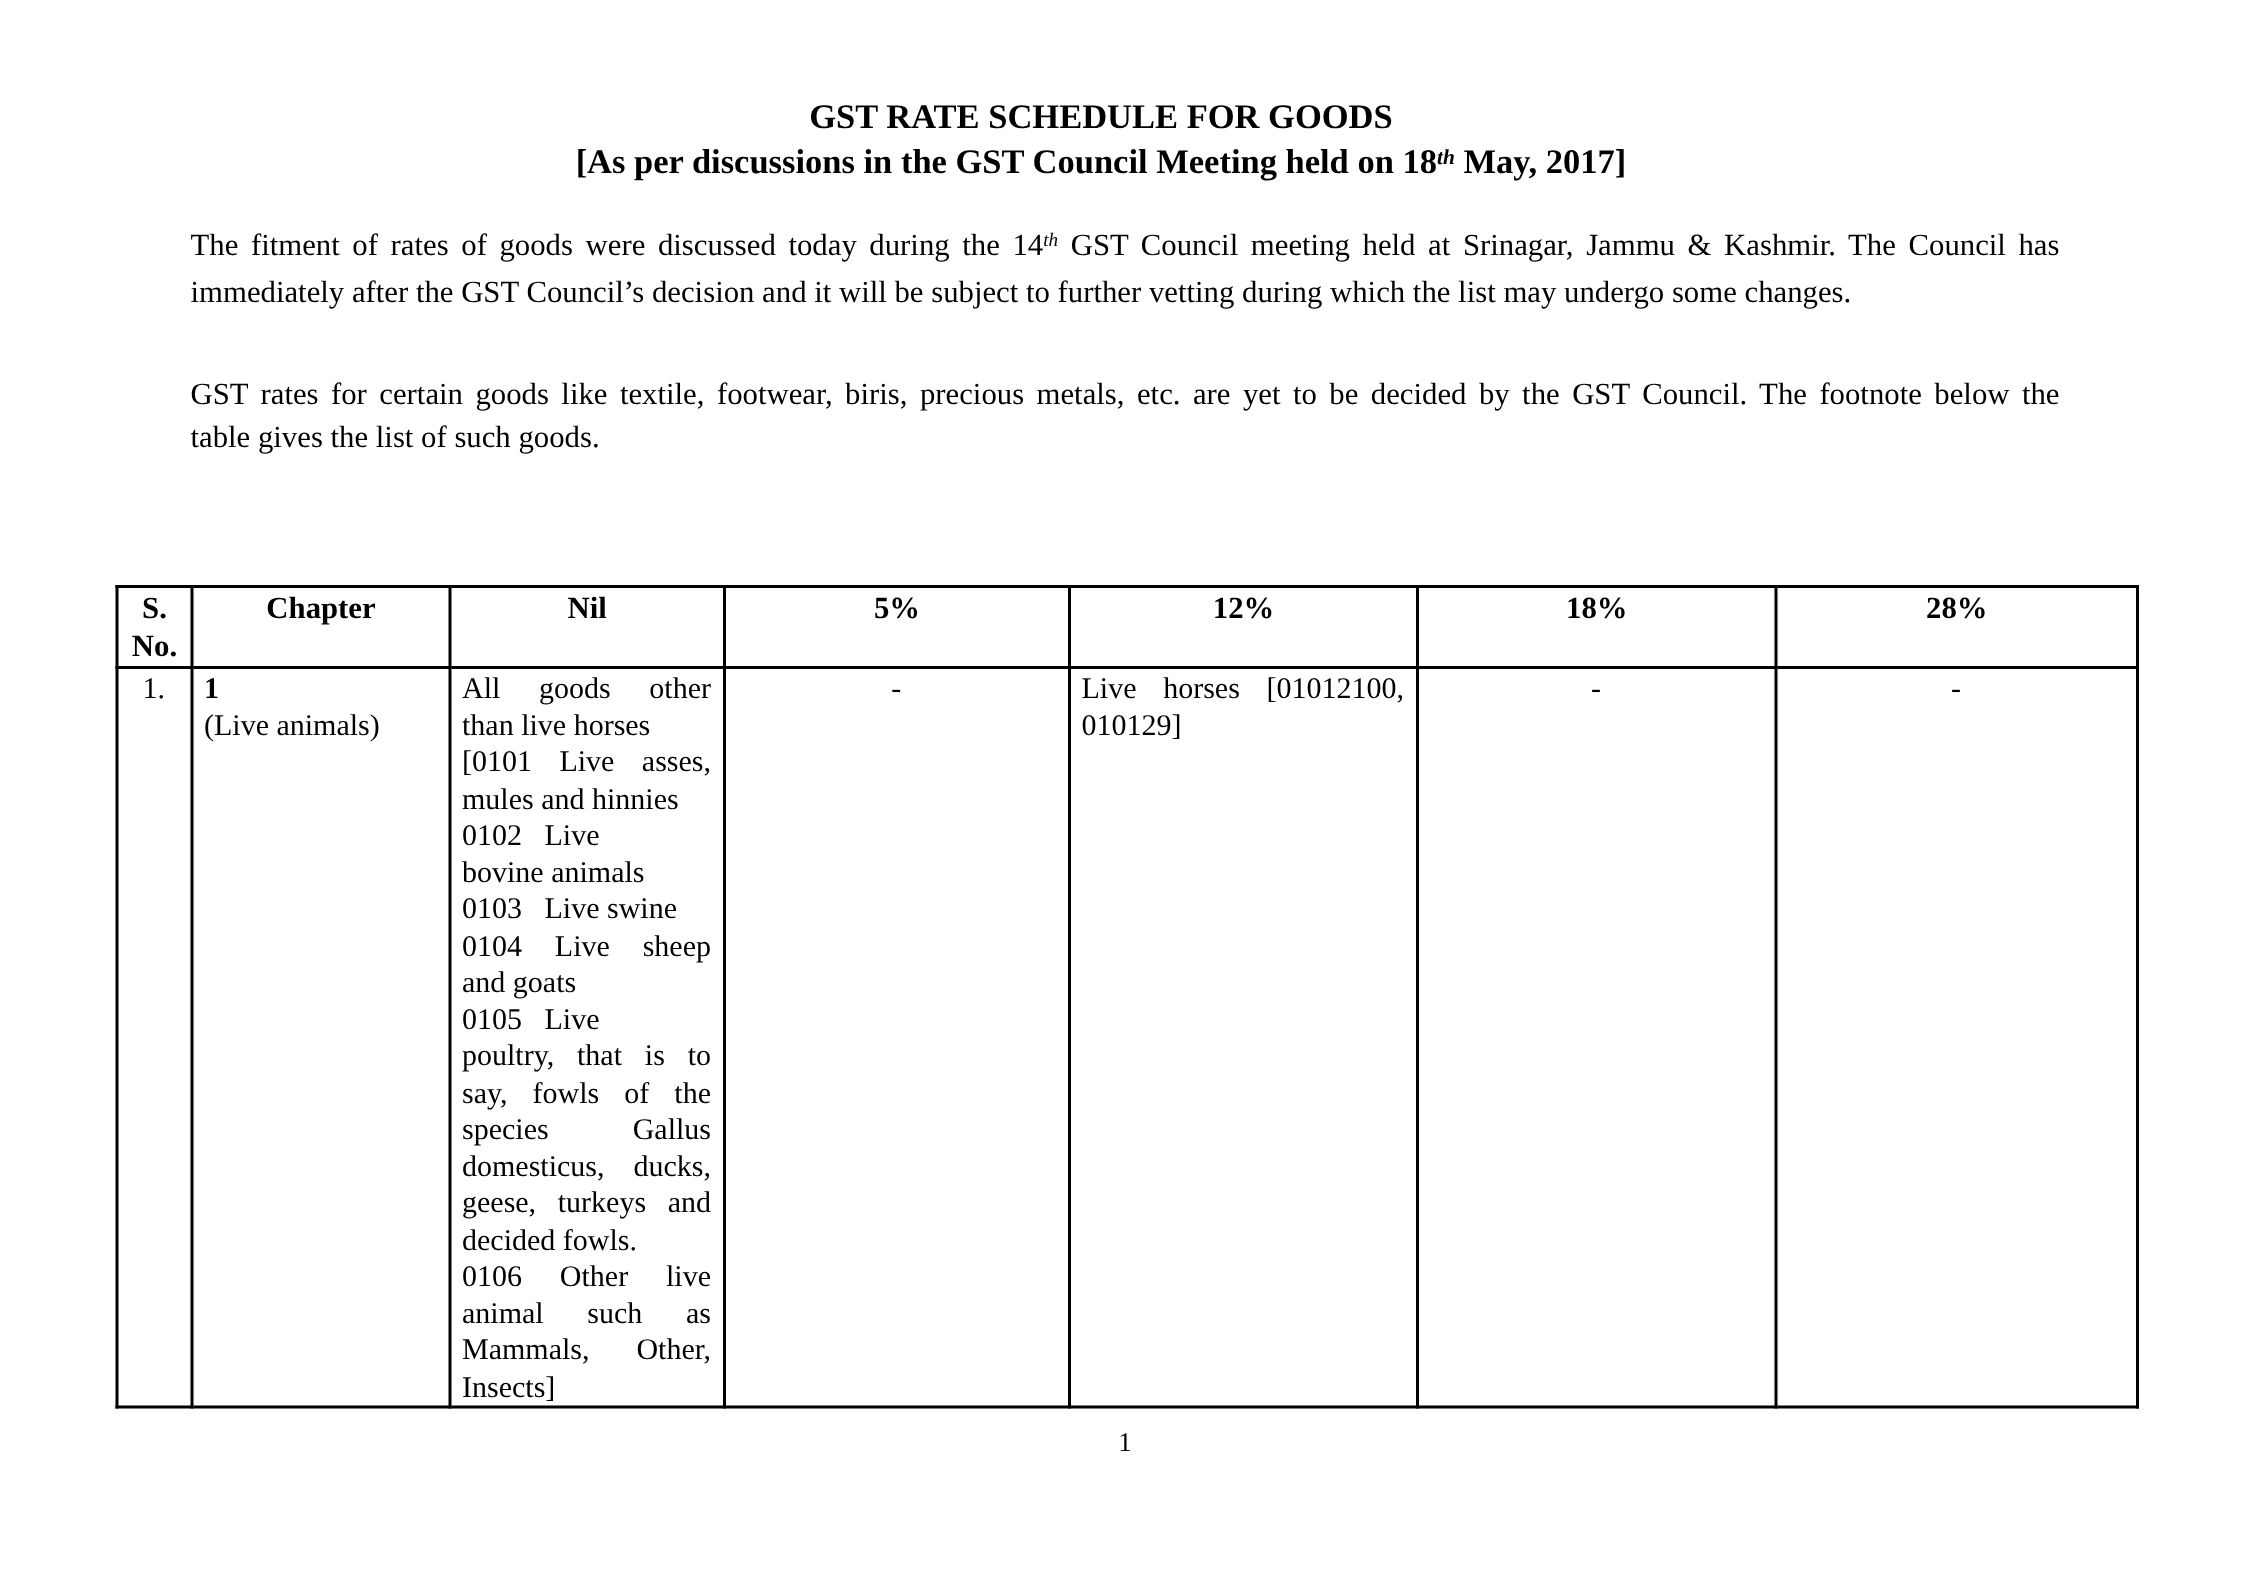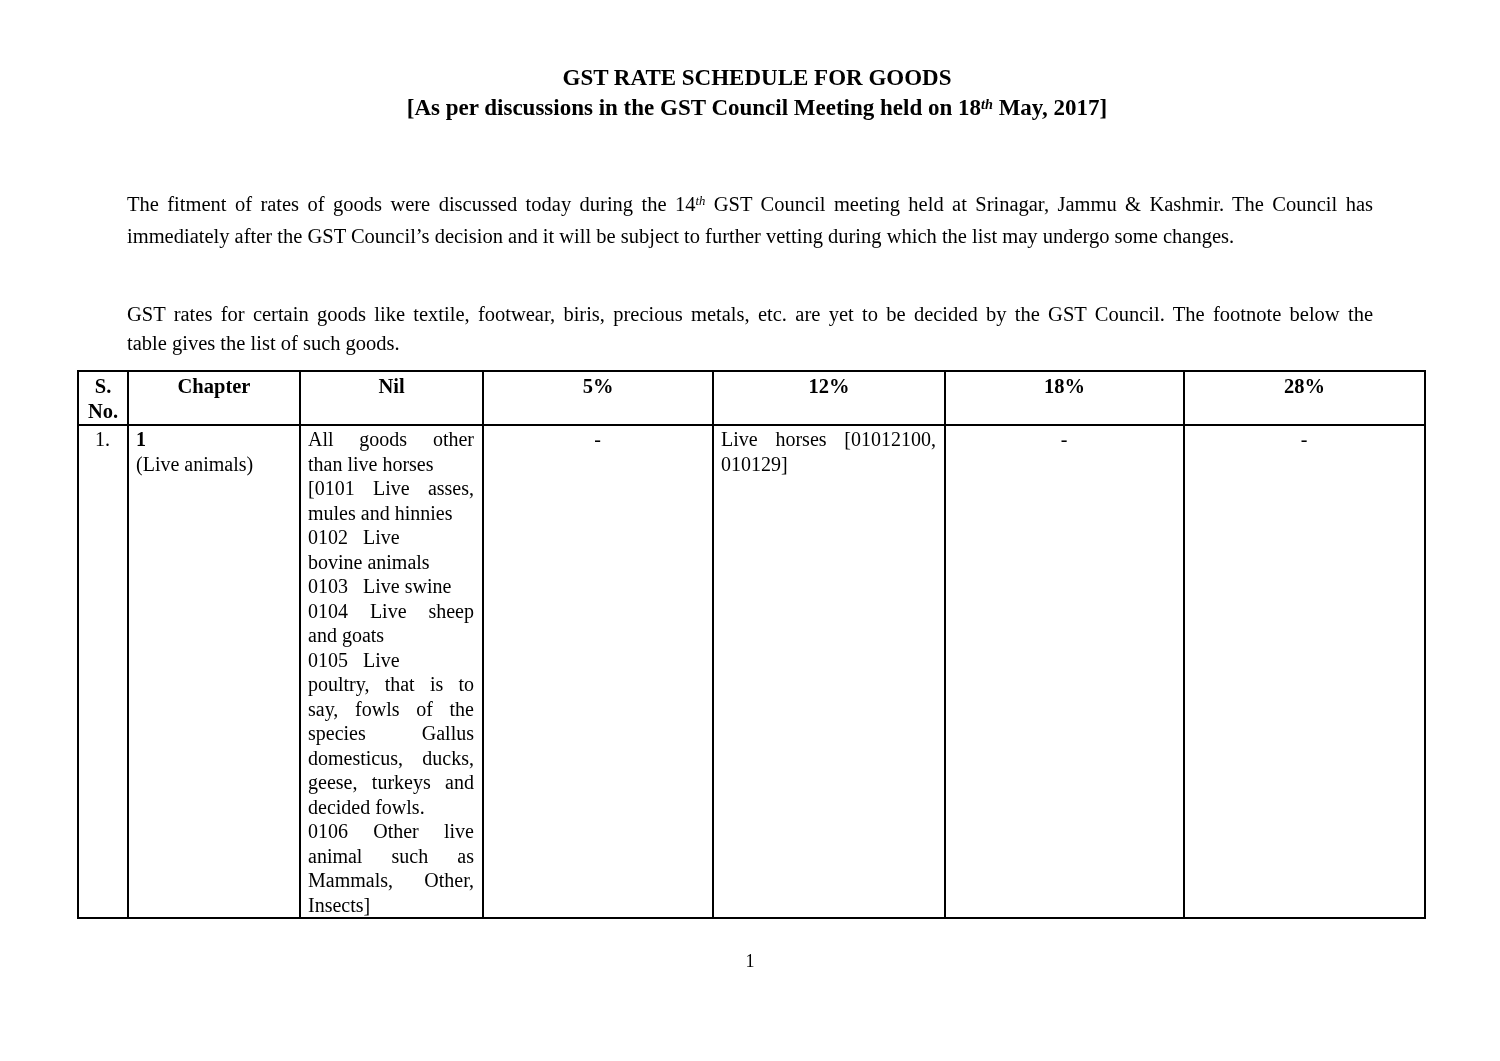--- a/index.html
+++ b/index.html
@@ -13,21 +13,21 @@
     height: 1061px;
     background: #ffffff;
     color: #000000;
     font-family: "Liberation Serif", "DejaVu Serif", serif;
     overflow: hidden;
   }
   
   .title-block {
     position: absolute;
     top: 63px;
-    left: 134px;
+    left: 111px;
     width: 1246px;
     text-align: center;
     font-weight: bold;
     font-size: 23px;
     line-height: 30px;
   }
   .sup {
     font-size: 0.62em;
     position: relative;
     top: -0.45em;
@@ -35,31 +35,30 @@
   }
   
   .para {
     position: absolute;
     left: 127px;
     width: 1246px;
     font-size: 20.5px;
     line-height: 28.8px;
   }
   .para-1 { top: 150px; }
-  .para-2 { top: 260px; }
+  .para-2 { top: 249px; }
   .pline.j {
     text-align: justify;
     text-align-last: justify;
-    margin-top: 40px;
   }
   
   .rate-table {
     position: absolute;
     left: 77px;
-    top: 370px;
+    top: 390px;
     border-collapse: collapse;
     table-layout: fixed;
     width: 1347px;
     padding-left: 32px;
   }
   .rate-table th,
   .rate-table td {
     border: 2px solid #000000;
     vertical-align: top;
     overflow: hidden;

